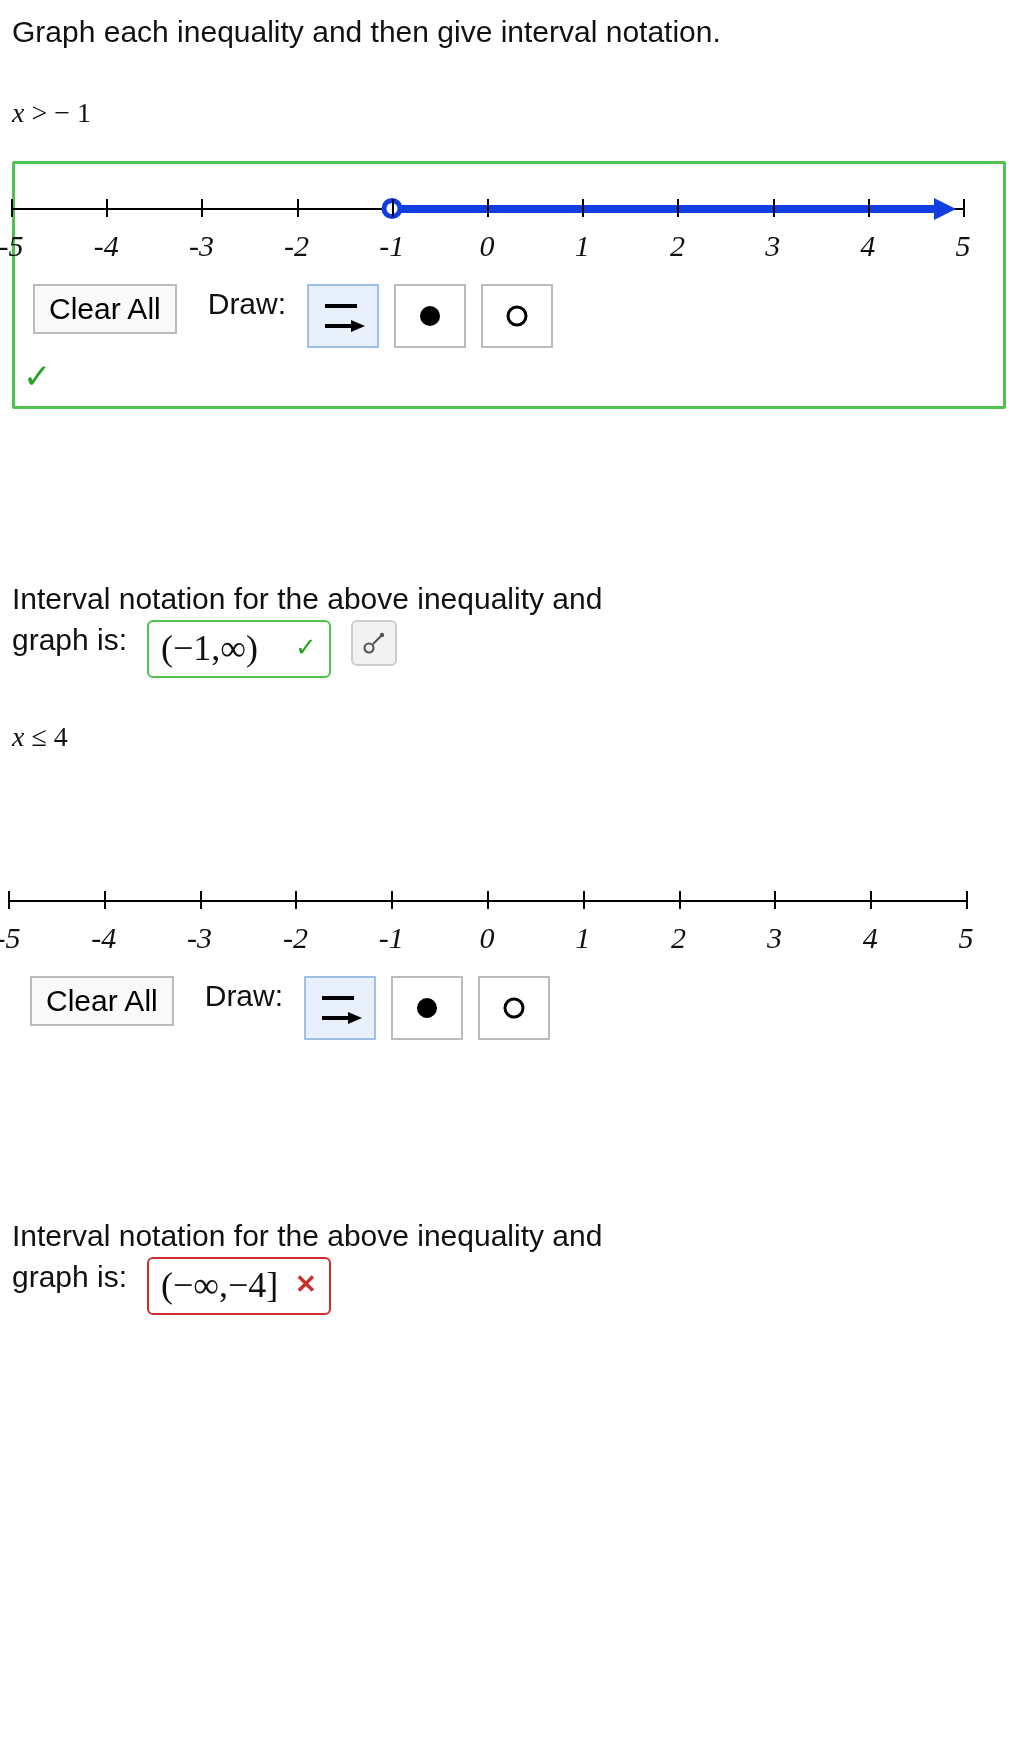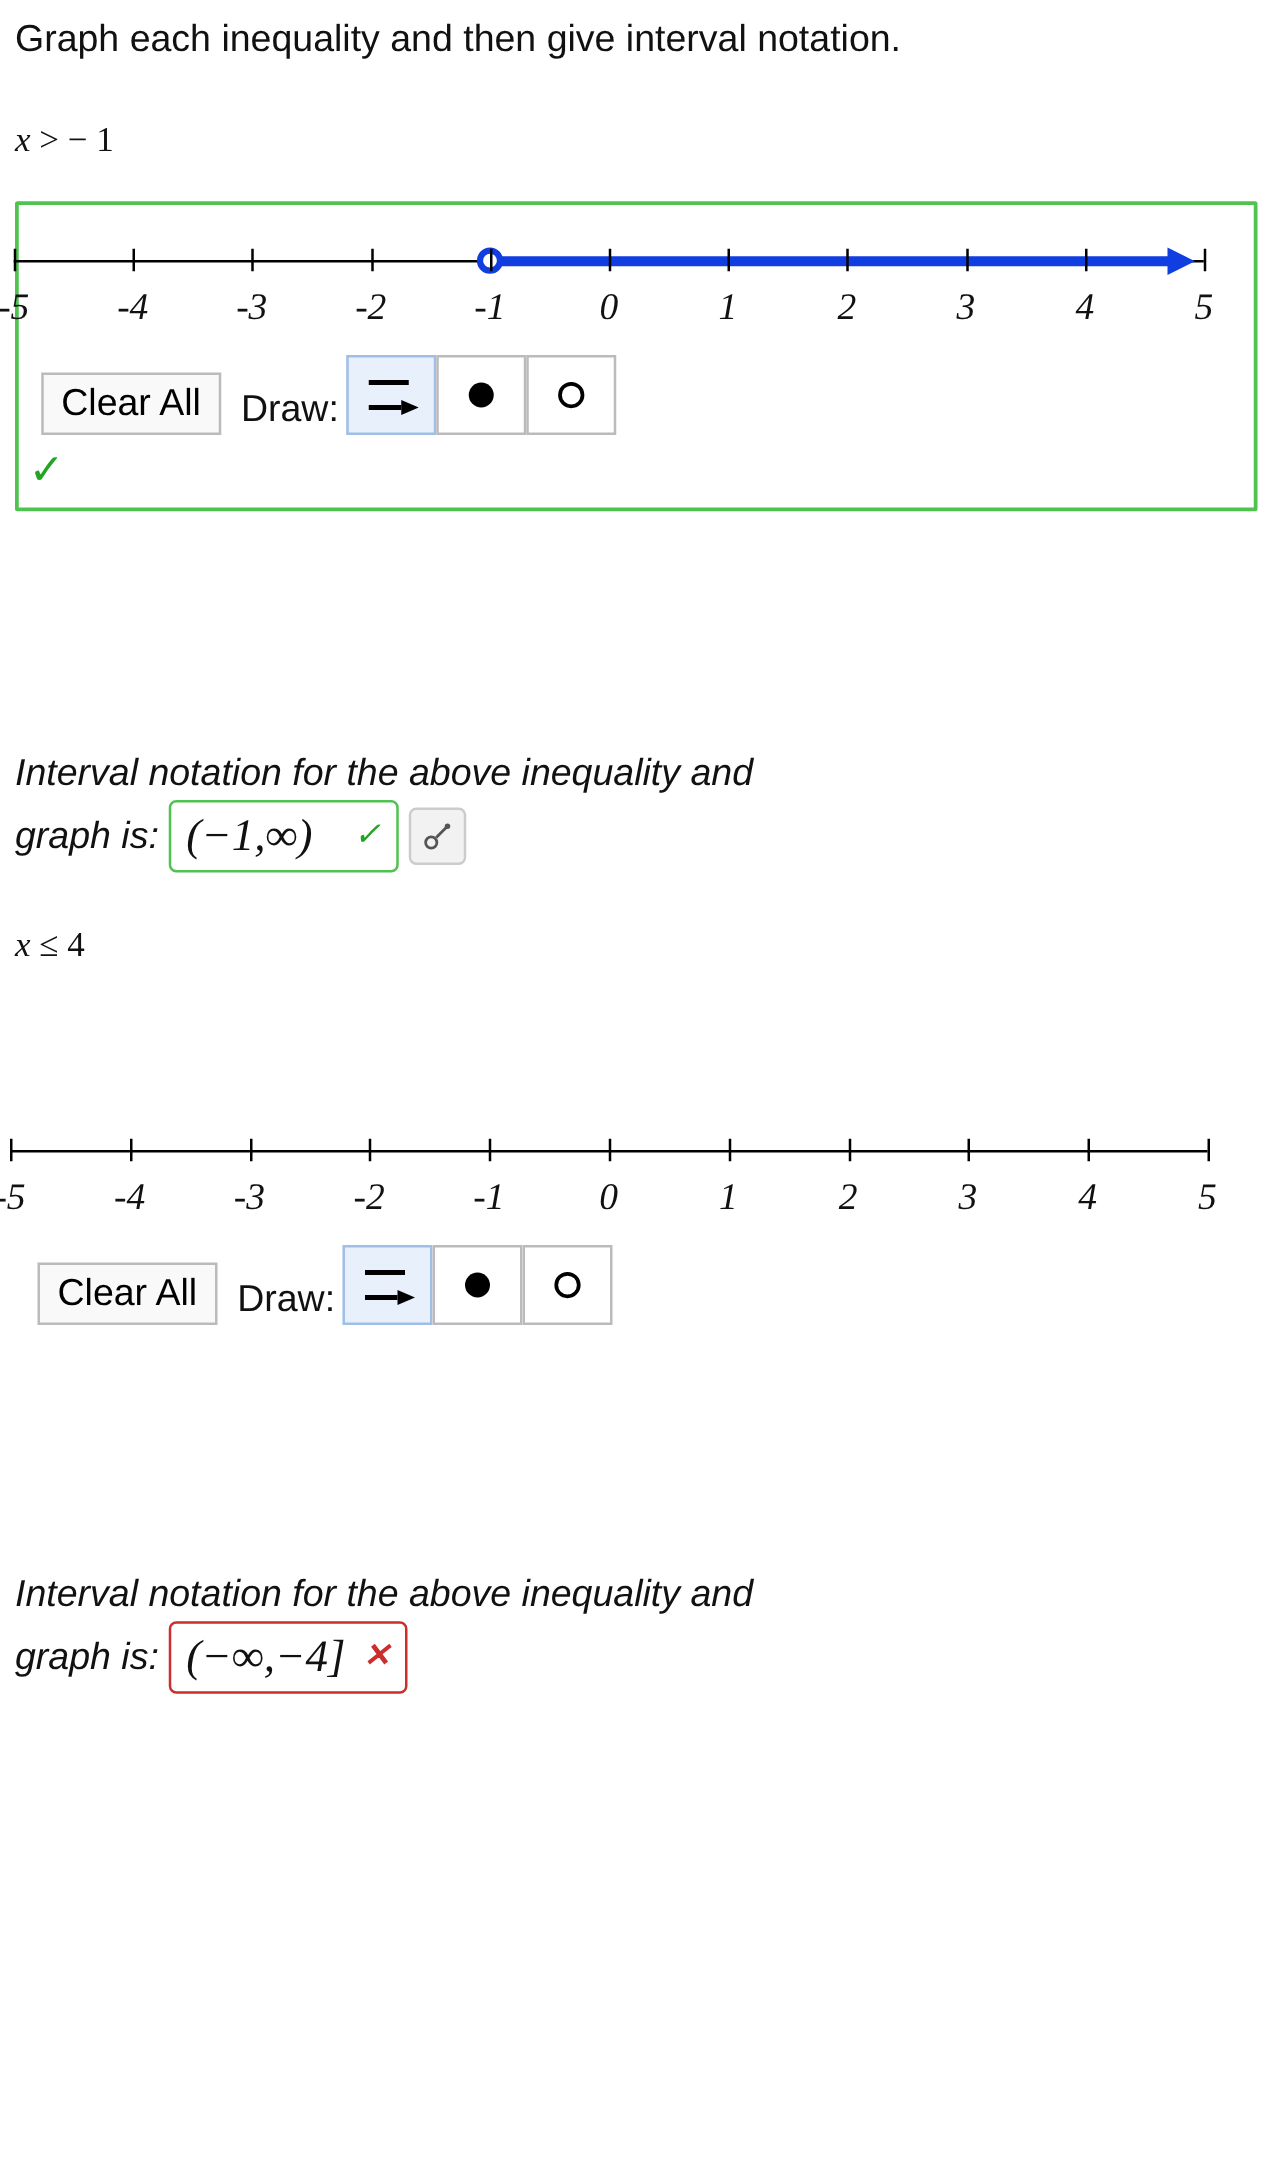--- a/index.html
+++ b/index.html
@@ -102,22 +102,22 @@
     width: 21px; height: 21px;
     border: 5px solid #103ee0;
     background: #fff;
     border-radius: 50%;
     transform: translateX(-50%);
   }
 
   
   .toolbar {
     display: flex;
-    align-items: flex-end;
-    gap: 0;
+    align-items: flex-start;
+    gap: 15px;
     margin: 6px 0 0 18px;
     font-size: 30px;
   }
   .btn-clearall {
     border: 2px solid #bbb;
     background: #f9f9f9;
     padding: 6px 14px;
     font-size: 30px;
     cursor: pointer;
   }
@@ -137,29 +137,28 @@
   .tool svg { display: block; }
 
   .checkmark {
     color: #23a523;
     font-size: 34px;
     margin: 6px 2px 0 8px;
   }
 
   
   .ansline {
-    margin: 60px 0 40px 0;
+    margin: 40px 0 40px 0;
     display: block;
-    font-style: italic;
   }
   .ansrow {
     display: flex;
-    align-items: center;
+    align-items: flex-start;
     flex-wrap: wrap;
-    gap: 8px;
+    gap: 20px;
   }
   .ansbox {
     border: 2px solid #4fc24f;
     border-radius: 6px;
     padding: 2px 12px 4px 12px;
     font-family: "Times New Roman", serif;
     font-size: 36px;
     display: inline-flex;
     align-items: center;
     gap: 14px;

